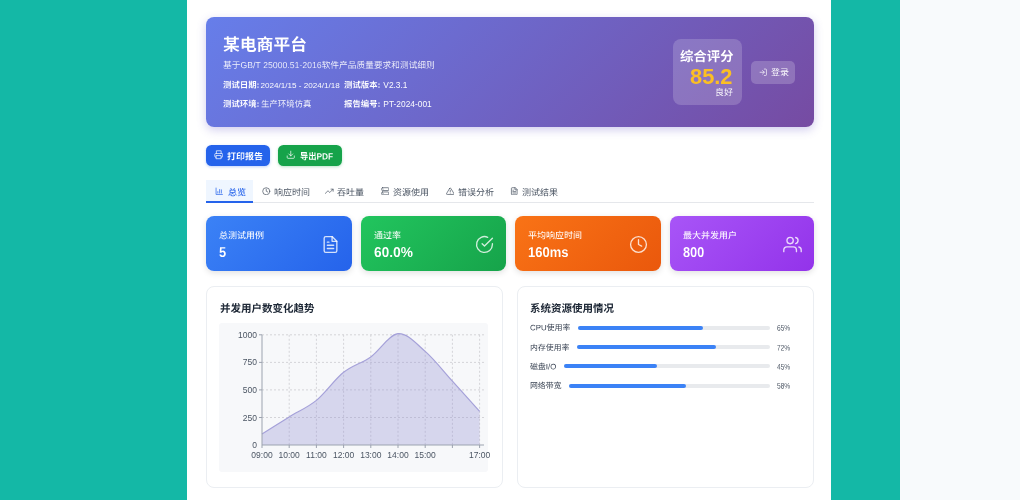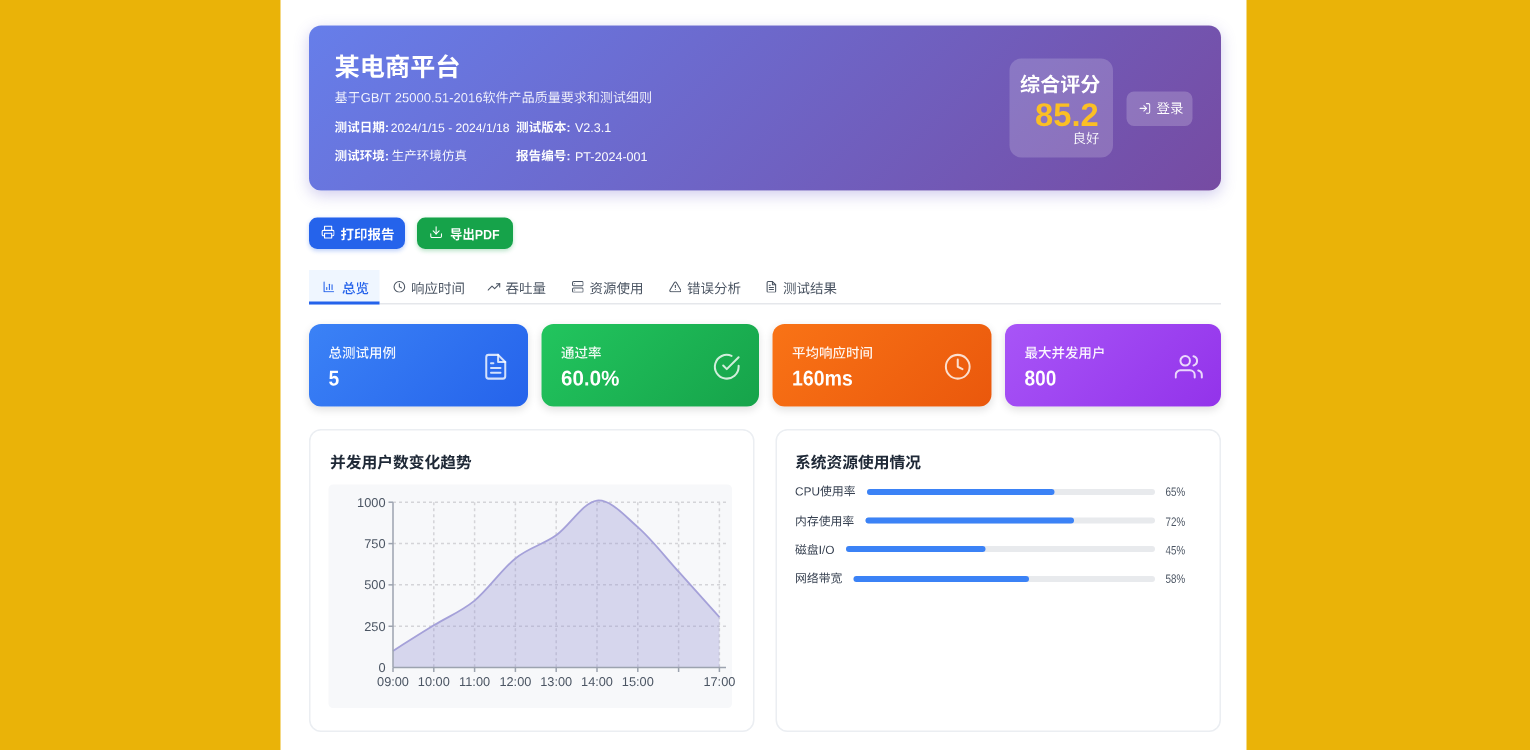--- a/index.html
+++ b/index.html
@@ -1,13 +1,13 @@
 <!DOCTYPE html>
 <html><head><meta charset="utf-8"><style>html,body{margin:0;padding:0}*{box-sizing:border-box}body{font-family:"Liberation Sans",sans-serif;background:#f8fafc}</style></head><body>
-<div style="position:relative;width:1020px;height:500px;background:#eab308;overflow:hidden">
+<div style="position:relative;width:900px;height:500px;background:#14b8a6;overflow:hidden">
 <div style="position:absolute;left:187px;top:0px;width:644px;height:500px;background:#fff;"></div>
 <div style="position:absolute;left:206px;top:17px;width:608px;height:110px;background:linear-gradient(135deg,#667eea 0%,#764ba2 100%);border-radius:8px;box-shadow:0 3px 10px rgba(102,90,200,.3);"></div>
 <svg style="position:absolute;left:223px;top:33.4px;overflow:visible" width="86" height="23.5" viewBox="0 -17.6 86 23.5">
       <path d="M3.8 -14.3V-12.8H1V-11.1H3.8V-6H7.4V-4.9H0.9V-3.2H5.8C4.5 -2 2.4 -1 0.5 -0.4C0.9 -0 1.5 0.7 1.8 1.2C3.8 0.5 5.8 -0.8 7.4 -2.3V1.5H9.4V-2.3C11 -0.8 13 0.5 15.1 1.2C15.4 0.7 16 -0.1 16.4 -0.5C14.4 -1 12.4 -2 11 -3.2H15.9V-4.9H9.4V-6H12.9V-11.1H15.9V-12.8H12.9V-14.3H10.9V-12.8H5.7V-14.3ZM10.9 -11.1V-10.2H5.7V-11.1ZM10.9 -8.6V-7.6H5.7V-8.6Z M24 -6.4V-4.8H20.7V-6.4ZM26.2 -6.4H29.5V-4.8H26.2ZM24 -8.2H20.7V-9.9H24ZM26.2 -8.2V-9.9H29.5V-8.2ZM18.7 -11.8V-1.9H20.7V-2.9H24V-2C24 0.6 24.7 1.3 27 1.3C27.5 1.3 29.7 1.3 30.2 1.3C32.3 1.3 32.9 0.3 33.2 -2.3C32.7 -2.4 32 -2.7 31.5 -3V-11.8H26.2V-14.2H24V-11.8ZM31.1 -2.9C31 -1.2 30.8 -0.7 30 -0.7C29.6 -0.7 27.7 -0.7 27.2 -0.7C26.3 -0.7 26.2 -0.9 26.2 -1.9V-2.9Z M46.9 -7.3V-5.3C46.2 -5.9 45.1 -6.7 44.2 -7.3ZM40.7 -13.9 41.2 -12.7H34.5V-11H39.1L38 -10.6C38.3 -10.1 38.6 -9.4 38.8 -8.9H35.3V1.5H37.2V-7.3H40.2C39.5 -6.6 38.3 -5.9 37.3 -5.4C37.5 -5 37.9 -4.1 38 -3.7L38.7 -4.2V0.1H40.4V-0.6H45.2V-4.4C45.5 -4.2 45.7 -4 45.9 -3.8L46.9 -4.9V-0.4C46.9 -0.1 46.8 -0.1 46.5 -0.1C46.3 -0 45.3 -0 44.5 -0.1C44.7 0.3 45 1 45 1.4C46.4 1.4 47.3 1.4 47.9 1.2C48.5 0.9 48.8 0.5 48.8 -0.4V-8.9H45.3C45.6 -9.4 46 -10 46.3 -10.6L44.6 -11H49.5V-12.7H43.5C43.3 -13.2 43 -13.9 42.8 -14.4ZM39.6 -8.9 40.8 -9.4C40.6 -9.8 40.3 -10.4 40 -11H44.1C43.9 -10.3 43.6 -9.6 43.2 -8.9ZM42.7 -6.4C43.4 -5.9 44.2 -5.3 44.9 -4.7H39.4C40.2 -5.3 41 -6 41.6 -6.6L40.3 -7.3H43.6ZM40.4 -3.3H43.6V-1.9H40.4Z M53.1 -10.1C53.6 -9 54.1 -7.5 54.3 -6.6L56.3 -7.3C56.1 -8.2 55.5 -9.6 54.9 -10.7ZM62.6 -10.8C62.3 -9.6 61.7 -8.2 61.2 -7.2L62.9 -6.7C63.5 -7.5 64.2 -8.9 64.8 -10.2ZM51.2 -6.1V-4.1H57.7V1.5H59.8V-4.1H66.5V-6.1H59.8V-11.2H65.5V-13.2H52.1V-11.2H57.7V-6.1Z M69.9 -5.9V1.5H72V0.6H79.1V1.5H81.3V-5.9ZM72 -1.3V-4H79.1V-1.3ZM69.4 -7.1C70.2 -7.3 71.5 -7.4 80.4 -7.8C80.8 -7.4 81.1 -6.9 81.3 -6.5L83 -7.8C82.1 -9.2 80.1 -11.3 78.6 -12.7L77 -11.7C77.6 -11.1 78.3 -10.3 78.9 -9.6L72 -9.4C73.3 -10.6 74.6 -12.1 75.7 -13.7L73.7 -14.5C72.5 -12.5 70.7 -10.5 70.1 -9.9C69.6 -9.4 69.1 -9.1 68.7 -9C68.9 -8.5 69.3 -7.4 69.4 -7.1Z" fill="#ffffff"></path>
     </svg>
 <svg style="position:absolute;left:223px;top:58.8px;overflow:visible" width="213" height="12.1" viewBox="0 -9.1 213 12.1">
       <path d="M6 -7.3V-6.5H2.8V-7.3H2.1V-6.5H0.8V-5.9H2.1V-3.1H0.4V-2.6H2.3C1.8 -1.9 1 -1.4 0.3 -1.1C0.5 -1 0.6 -0.8 0.7 -0.6C1.6 -1 2.5 -1.7 3 -2.6H5.8C6.3 -1.8 7.1 -1.1 8 -0.7C8.1 -0.9 8.3 -1.1 8.4 -1.2C7.7 -1.5 6.9 -2 6.4 -2.6H8.3V-3.1H6.6V-5.9H7.9V-6.5H6.6V-7.3ZM2.8 -5.9H6V-5.3H2.8ZM4 -2.3V-1.6H2.2V-1H4V-0.1H1.1V0.5H7.7V-0.1H4.7V-1H6.5V-1.6H4.7V-2.3ZM2.8 -4.8H6V-4.2H2.8ZM2.8 -3.7H6V-3.1H2.8Z M9.8 -6.7V-6H12.8V-3.8H9.2V-3.2H12.8V-0.3C12.8 -0.1 12.7 -0 12.5 -0C12.3 -0 11.7 -0 11 -0C11.1 0.2 11.2 0.5 11.2 0.7C12.1 0.7 12.7 0.6 13 0.5C13.3 0.4 13.5 0.2 13.5 -0.3V-3.2H16.9V-3.8H13.5V-6H16.3V-6.7Z M17.8 -3Q17.8 -4.5 18.6 -5.3Q19.4 -6.1 20.8 -6.1Q21.8 -6.1 22.4 -5.7Q23 -5.4 23.4 -4.7L22.6 -4.4Q22.4 -4.9 21.9 -5.2Q21.5 -5.4 20.8 -5.4Q19.8 -5.4 19.2 -4.8Q18.7 -4.2 18.7 -3Q18.7 -1.9 19.2 -1.2Q19.8 -0.6 20.9 -0.6Q21.4 -0.6 21.9 -0.8Q22.5 -0.9 22.8 -1.2V-2.3H21V-3H23.5V-0.9Q23 -0.4 22.4 -0.2Q21.7 0.1 20.9 0.1Q19.9 0.1 19.2 -0.3Q18.6 -0.7 18.2 -1.4Q17.8 -2.1 17.8 -3Z M29.5 -1.7Q29.5 -0.9 28.9 -0.4Q28.3 0 27.3 0H24.9V-6H27.1Q29.2 -6 29.2 -4.5Q29.2 -4 28.9 -3.6Q28.6 -3.3 28 -3.2Q28.7 -3.1 29.1 -2.7Q29.5 -2.3 29.5 -1.7ZM28.3 -4.4Q28.3 -4.9 28 -5.1Q27.7 -5.3 27.1 -5.3H25.7V-3.4H27.1Q27.7 -3.4 28 -3.7Q28.3 -3.9 28.3 -4.4ZM28.7 -1.8Q28.7 -2.8 27.2 -2.8H25.7V-0.6H27.3Q28 -0.6 28.4 -0.9Q28.7 -1.2 28.7 -1.8Z M30 0.1 31.7 -6.3H32.4L30.7 0.1Z M35.4 -5.3V0H34.6V-5.3H32.6V-6H37.5V-5.3Z M40.6 0V-0.5Q40.8 -1 41.1 -1.4Q41.4 -1.8 41.7 -2.1Q42.1 -2.4 42.4 -2.7Q42.8 -2.9 43 -3.2Q43.3 -3.5 43.5 -3.8Q43.6 -4 43.6 -4.4Q43.6 -4.9 43.4 -5.2Q43.1 -5.4 42.5 -5.4Q42.1 -5.4 41.7 -5.2Q41.4 -4.9 41.4 -4.4L40.6 -4.5Q40.7 -5.2 41.2 -5.6Q41.7 -6.1 42.5 -6.1Q43.5 -6.1 43.9 -5.6Q44.4 -5.2 44.4 -4.4Q44.4 -4.1 44.3 -3.7Q44.1 -3.4 43.8 -3.1Q43.5 -2.7 42.6 -2Q42.1 -1.6 41.8 -1.3Q41.5 -0.9 41.4 -0.6H44.5V0Z M49.4 -1.9Q49.4 -1 48.9 -0.5Q48.3 0.1 47.3 0.1Q46.5 0.1 46 -0.3Q45.4 -0.6 45.3 -1.3L46.1 -1.4Q46.3 -0.5 47.3 -0.5Q47.9 -0.5 48.3 -0.9Q48.6 -1.3 48.6 -1.9Q48.6 -2.5 48.3 -2.8Q47.9 -3.2 47.3 -3.2Q47 -3.2 46.8 -3.1Q46.5 -3 46.2 -2.8H45.5L45.7 -6H49.1V-5.3H46.4L46.3 -3.4Q46.8 -3.8 47.5 -3.8Q48.4 -3.8 48.9 -3.3Q49.4 -2.8 49.4 -1.9Z M54.3 -3Q54.3 -1.5 53.8 -0.7Q53.2 0.1 52.2 0.1Q51.2 0.1 50.7 -0.7Q50.1 -1.5 50.1 -3Q50.1 -4.5 50.6 -5.3Q51.1 -6.1 52.2 -6.1Q53.3 -6.1 53.8 -5.3Q54.3 -4.5 54.3 -3ZM53.5 -3Q53.5 -4.3 53.2 -4.9Q52.9 -5.5 52.2 -5.5Q51.5 -5.5 51.2 -4.9Q50.9 -4.3 50.9 -3Q50.9 -1.7 51.2 -1.1Q51.5 -0.5 52.2 -0.5Q52.9 -0.5 53.2 -1.1Q53.5 -1.7 53.5 -3Z M59.1 -3Q59.1 -1.5 58.6 -0.7Q58.1 0.1 57 0.1Q56 0.1 55.5 -0.7Q55 -1.5 55 -3Q55 -4.5 55.5 -5.3Q56 -6.1 57.1 -6.1Q58.1 -6.1 58.6 -5.3Q59.1 -4.5 59.1 -3ZM58.4 -3Q58.4 -4.3 58.1 -4.9Q57.8 -5.5 57.1 -5.5Q56.4 -5.5 56.1 -4.9Q55.7 -4.3 55.7 -3Q55.7 -1.7 56.1 -1.1Q56.4 -0.5 57.1 -0.5Q57.7 -0.5 58 -1.1Q58.4 -1.7 58.4 -3Z M64 -3Q64 -1.5 63.4 -0.7Q62.9 0.1 61.9 0.1Q60.8 0.1 60.3 -0.7Q59.8 -1.5 59.8 -3Q59.8 -4.5 60.3 -5.3Q60.8 -6.1 61.9 -6.1Q63 -6.1 63.5 -5.3Q64 -4.5 64 -3ZM63.2 -3Q63.2 -4.3 62.9 -4.9Q62.6 -5.5 61.9 -5.5Q61.2 -5.5 60.9 -4.9Q60.6 -4.3 60.6 -3Q60.6 -1.7 60.9 -1.1Q61.2 -0.5 61.9 -0.5Q62.6 -0.5 62.9 -1.1Q63.2 -1.7 63.2 -3Z M65.1 0V-0.9H65.9V0Z M71.2 -1.9Q71.2 -1 70.6 -0.5Q70.1 0.1 69.1 0.1Q68.2 0.1 67.7 -0.3Q67.2 -0.6 67.1 -1.3L67.8 -1.4Q68.1 -0.5 69.1 -0.5Q69.7 -0.5 70.1 -0.9Q70.4 -1.3 70.4 -1.9Q70.4 -2.5 70.1 -2.8Q69.7 -3.2 69.1 -3.2Q68.8 -3.2 68.5 -3.1Q68.3 -3 68 -2.8H67.3L67.5 -6H70.9V-5.3H68.1L68 -3.4Q68.5 -3.8 69.3 -3.8Q70.2 -3.8 70.7 -3.3Q71.2 -2.8 71.2 -1.9Z M72.2 0V-0.6H73.8V-5.3L72.4 -4.3V-5L73.8 -6H74.5V-0.6H76V0Z M76.8 -2V-2.7H78.9V-2Z M79.7 0V-0.5Q80 -1 80.3 -1.4Q80.6 -1.8 80.9 -2.1Q81.3 -2.4 81.6 -2.7Q81.9 -2.9 82.2 -3.2Q82.5 -3.5 82.7 -3.8Q82.8 -4 82.8 -4.4Q82.8 -4.9 82.5 -5.2Q82.2 -5.4 81.7 -5.4Q81.2 -5.4 80.9 -5.2Q80.6 -4.9 80.6 -4.4L79.8 -4.5Q79.9 -5.2 80.4 -5.6Q80.9 -6.1 81.7 -6.1Q82.6 -6.1 83.1 -5.6Q83.6 -5.2 83.6 -4.4Q83.6 -4.1 83.5 -3.7Q83.3 -3.4 83 -3.1Q82.7 -2.7 81.8 -2Q81.3 -1.6 81 -1.3Q80.7 -0.9 80.6 -0.6H83.7V0Z M88.6 -3Q88.6 -1.5 88.1 -0.7Q87.6 0.1 86.5 0.1Q85.5 0.1 85 -0.7Q84.5 -1.5 84.5 -3Q84.5 -4.5 85 -5.3Q85.5 -6.1 86.6 -6.1Q87.6 -6.1 88.1 -5.3Q88.6 -4.5 88.6 -3ZM87.9 -3Q87.9 -4.3 87.6 -4.9Q87.3 -5.5 86.6 -5.5Q85.9 -5.5 85.6 -4.9Q85.3 -4.3 85.3 -3Q85.3 -1.7 85.6 -1.1Q85.9 -0.5 86.6 -0.5Q87.2 -0.5 87.5 -1.1Q87.9 -1.7 87.9 -3Z M89.6 0V-0.6H91.2V-5.3L89.8 -4.3V-5L91.2 -6H91.9V-0.6H93.4V0Z M98.3 -2Q98.3 -1 97.8 -0.5Q97.2 0.1 96.3 0.1Q95.3 0.1 94.8 -0.7Q94.3 -1.4 94.3 -2.9Q94.3 -4.4 94.8 -5.2Q95.4 -6.1 96.4 -6.1Q97.8 -6.1 98.1 -4.9L97.4 -4.7Q97.2 -5.5 96.4 -5.5Q95.7 -5.5 95.4 -4.8Q95 -4.2 95 -3.1Q95.2 -3.5 95.6 -3.7Q96 -3.9 96.5 -3.9Q97.3 -3.9 97.8 -3.4Q98.3 -2.8 98.3 -2ZM97.5 -1.9Q97.5 -2.6 97.2 -2.9Q96.9 -3.3 96.3 -3.3Q95.8 -3.3 95.4 -3Q95.1 -2.7 95.1 -2.1Q95.1 -1.4 95.4 -1Q95.8 -0.5 96.3 -0.5Q96.9 -0.5 97.2 -0.9Q97.5 -1.3 97.5 -1.9Z M103.8 -7.3C103.6 -6 103.3 -4.7 102.7 -3.9C102.8 -3.8 103.1 -3.6 103.2 -3.5C103.6 -4 103.8 -4.6 104 -5.4H106.3C106.2 -4.8 106 -4.1 105.9 -3.7L106.4 -3.5C106.6 -4.1 106.8 -5.1 107 -5.9L106.6 -6L106.5 -6H104.2C104.3 -6.4 104.4 -6.8 104.4 -7.2ZM104.4 -4.6V-4.1C104.4 -2.9 104.3 -1.1 102.4 0.3C102.6 0.4 102.8 0.6 102.9 0.7C104 -0.1 104.5 -1.1 104.8 -2C105.2 -0.8 105.7 0.2 106.6 0.7C106.7 0.5 106.9 0.3 107.1 0.2C106 -0.4 105.3 -1.8 105 -3.3C105.1 -3.6 105.1 -3.9 105.1 -4.1V-4.6ZM99.5 -2.9C99.5 -3 99.8 -3 100.2 -3H101.1V-1.7L99 -1.5L99.1 -0.8L101.1 -1.1V0.7H101.7V-1.2L102.9 -1.4L102.8 -2L101.7 -1.8V-3H102.8V-3.6H101.7V-4.9H101.1V-3.6H100.1C100.4 -4.2 100.7 -4.9 100.9 -5.7H102.8V-6.3H101.2C101.2 -6.6 101.3 -6.9 101.4 -7.2L100.8 -7.3C100.7 -7 100.6 -6.6 100.5 -6.3H99.1V-5.7H100.3C100.1 -5 99.8 -4.4 99.7 -4.2C99.6 -3.8 99.4 -3.5 99.3 -3.5C99.3 -3.3 99.4 -3 99.5 -2.9Z M110.1 -3V-2.3H112.6V0.7H113.3V-2.3H115.6V-3H113.3V-4.9H115.3V-5.5H113.3V-7.2H112.6V-5.5H111.4C111.6 -5.9 111.7 -6.3 111.7 -6.7L111.1 -6.9C110.9 -5.7 110.5 -4.6 110 -3.9C110.2 -3.8 110.5 -3.7 110.6 -3.6C110.8 -3.9 111.1 -4.4 111.2 -4.9H112.6V-3ZM109.7 -7.3C109.2 -6 108.5 -4.7 107.6 -3.8C107.7 -3.7 107.9 -3.3 108 -3.2C108.3 -3.5 108.5 -3.8 108.8 -4.2V0.7H109.4V-5.2C109.8 -5.8 110.1 -6.4 110.3 -7.1Z M118.3 -5.3C118.6 -4.9 119 -4.4 119.1 -4.1L119.7 -4.3C119.5 -4.7 119.2 -5.2 118.9 -5.6ZM122.1 -5.5C121.9 -5.1 121.6 -4.4 121.3 -4H117.1V-2.8C117.1 -1.9 117.1 -0.6 116.4 0.3C116.5 0.4 116.8 0.6 116.9 0.8C117.7 -0.3 117.8 -1.8 117.8 -2.8V-3.4H124.1V-4H122C122.2 -4.4 122.5 -4.9 122.8 -5.3ZM119.8 -7.1C120 -6.9 120.2 -6.5 120.3 -6.3H117V-5.6H123.9V-6.3H121L121.1 -6.3C120.9 -6.6 120.7 -7 120.4 -7.3Z M127.4 -6.3H130.9V-4.7H127.4ZM126.7 -6.9V-4H131.5V-6.9ZM125.5 -3.1V0.7H126.1V0.2H127.9V0.6H128.6V-3.1ZM126.1 -0.4V-2.5H127.9V-0.4ZM129.5 -3.1V0.7H130.2V0.2H132.1V0.6H132.8V-3.1ZM130.2 -0.4V-2.5H132.1V-0.4Z M138.6 -0.6C139.5 -0.3 140.6 0.3 141.2 0.6L141.7 0.2C141.1 -0.1 140 -0.7 139.1 -1ZM138.2 -3V-2.2C138.2 -1.5 138 -0.5 135.3 0.2C135.5 0.3 135.6 0.5 135.7 0.7C138.5 -0.1 138.8 -1.3 138.8 -2.2V-3ZM136 -4V-1H136.6V-3.4H140.4V-1H141.1V-4H138.6L138.7 -4.9H141.7V-5.4H138.7L138.8 -6.4C139.7 -6.5 140.5 -6.6 141.2 -6.7L140.7 -7.3C139.3 -7 136.8 -6.8 134.7 -6.7V-4.2C134.7 -2.9 134.6 -1.1 133.8 0.3C133.9 0.3 134.2 0.5 134.3 0.6C135.2 -0.8 135.3 -2.8 135.3 -4.2V-4.9H138L137.9 -4ZM138.1 -5.4H135.3V-6.1C136.2 -6.2 137.2 -6.2 138.1 -6.3Z M144.3 -5.8H148.7V-5.3H144.3ZM144.3 -6.6H148.7V-6.2H144.3ZM143.7 -7V-4.9H149.3V-7ZM142.6 -4.5V-4H150.4V-4.5ZM144.2 -2.4H146.2V-1.9H144.2ZM146.8 -2.4H148.9V-1.9H146.8ZM144.2 -3.2H146.2V-2.8H144.2ZM146.8 -3.2H148.9V-2.8H146.8ZM142.6 -0V0.5H150.5V-0H146.8V-0.5H149.8V-1H146.8V-1.5H149.6V-3.7H143.5V-1.5H146.2V-1H143.3V-0.5H146.2V-0Z M156.7 -2C156.4 -1.5 156 -1.1 155.5 -0.8C154.8 -1 154.2 -1.1 153.6 -1.2C153.7 -1.5 153.9 -1.7 154.1 -2ZM151.9 -5.6V-3.4H154.2C154.1 -3.1 153.9 -2.9 153.8 -2.6H151.3V-2H153.4C153.1 -1.6 152.8 -1.2 152.5 -0.9C153.2 -0.7 153.9 -0.6 154.6 -0.4C153.8 -0.1 152.7 0 151.4 0.1C151.5 0.3 151.6 0.5 151.6 0.7C153.3 0.5 154.6 0.3 155.6 -0.2C156.7 0.1 157.6 0.4 158.3 0.7L158.9 0.2C158.2 -0.1 157.3 -0.3 156.3 -0.6C156.8 -1 157.2 -1.4 157.4 -2H159.1V-2.6H154.5C154.7 -2.8 154.8 -3 154.9 -3.3L154.5 -3.4H158.6V-5.6H156.5V-6.4H158.9V-6.9H151.5V-6.4H153.8V-5.6ZM154.4 -6.4H155.9V-5.6H154.4ZM152.5 -5.1H153.8V-3.9H152.5ZM154.4 -5.1H155.9V-3.9H154.4ZM156.5 -5.1H157.9V-3.9H156.5Z M160.6 -4.4C161.1 -3.9 161.7 -3.2 162 -2.7L162.5 -3.1C162.3 -3.5 161.6 -4.2 161.1 -4.7ZM159.9 -0.8 160.3 -0.2C161.2 -0.7 162.4 -1.4 163.6 -2.1V-0.2C163.6 -0 163.5 0 163.3 0C163.2 0 162.6 0 162 0C162.1 0.2 162.2 0.5 162.2 0.7C163 0.7 163.5 0.7 163.8 0.6C164.1 0.5 164.2 0.3 164.2 -0.2V-3.7C165 -2 166.1 -0.7 167.5 -0C167.6 -0.2 167.8 -0.5 168 -0.6C167 -1 166.2 -1.7 165.5 -2.6C166.1 -3.1 166.8 -3.8 167.4 -4.4L166.8 -4.8C166.4 -4.3 165.7 -3.6 165.2 -3.1C164.8 -3.7 164.5 -4.4 164.2 -5.1V-5.2H167.7V-5.8H166.7L167 -6.3C166.7 -6.6 166 -7 165.4 -7.3L165 -6.8C165.6 -6.6 166.2 -6.2 166.6 -5.8H164.2V-7.3H163.6V-5.8H160.1V-5.2H163.6V-2.8C162.2 -2 160.8 -1.2 159.9 -0.8Z M172.9 -6.5V0.3H173.5V-0.4H175.5V0.2H176.1V-6.5ZM173.5 -1V-5.9H175.5V-1ZM172.1 -7.2C171.3 -6.9 169.9 -6.7 168.8 -6.5C168.8 -6.4 168.9 -6.1 169 -6C169.4 -6 169.9 -6.1 170.4 -6.2V-4.7H168.7V-4.1H170.2C169.8 -3 169.1 -1.8 168.5 -1.2C168.6 -1 168.8 -0.7 168.8 -0.6C169.4 -1.2 170 -2.2 170.4 -3.2V0.7H171V-3.2C171.4 -2.7 171.9 -2 172.1 -1.7L172.5 -2.2C172.3 -2.5 171.4 -3.6 171 -3.9V-4.1H172.6V-4.7H171V-6.3C171.6 -6.4 172.1 -6.6 172.5 -6.7Z M181.2 -0.8C181.6 -0.4 182.1 0.2 182.4 0.6L182.8 0.3C182.6 -0 182 -0.6 181.6 -1.1ZM179.7 -6.8V-1.3H180.2V-6.3H182.1V-1.4H182.6V-6.8ZM184.5 -7.2V-0.1C184.5 0.1 184.4 0.1 184.3 0.1C184.2 0.1 183.8 0.1 183.3 0.1C183.4 0.3 183.5 0.5 183.5 0.7C184.1 0.7 184.5 0.7 184.7 0.6C185 0.5 185 0.3 185 -0.1V-7.2ZM183.3 -6.5V-1.3H183.8V-6.5ZM180.8 -5.7V-2.6C180.8 -1.5 180.7 -0.5 179.2 0.3C179.3 0.4 179.5 0.6 179.5 0.7C181.1 -0.1 181.3 -1.4 181.3 -2.6V-5.7ZM177.7 -6.8C178.1 -6.5 178.8 -6.1 179.1 -5.8L179.5 -6.3C179.2 -6.6 178.5 -7 178.1 -7.2ZM177.3 -4.4C177.8 -4.1 178.4 -3.7 178.7 -3.5L179.1 -4C178.8 -4.3 178.1 -4.6 177.7 -4.9ZM177.5 0.2 178.1 0.6C178.4 -0.2 178.9 -1.3 179.2 -2.2L178.6 -2.5C178.3 -1.6 177.8 -0.4 177.5 0.2Z M186.7 -6.7C187.1 -6.4 187.7 -5.8 188 -5.4L188.4 -5.9C188.2 -6.2 187.6 -6.8 187.1 -7.1ZM192.4 -6.9C192.8 -6.5 193.2 -6 193.4 -5.7L193.8 -6C193.6 -6.3 193.2 -6.8 192.9 -7.2ZM186.1 -4.6V-3.9H187.3V-0.8C187.3 -0.4 187 -0.2 186.9 -0.1C187 0 187.2 0.3 187.2 0.5C187.3 0.3 187.6 0.2 189.1 -0.8C189 -1 188.9 -1.2 188.9 -1.4L187.9 -0.8V-4.6ZM191.5 -7.3 191.5 -5.5H188.7V-4.9H191.6C191.7 -1.6 192.1 0.6 193.2 0.7C193.5 0.7 193.9 0.3 194.1 -1.2C193.9 -1.2 193.7 -1.4 193.5 -1.5C193.5 -0.7 193.4 -0.2 193.2 -0.2C192.7 -0.2 192.4 -2.2 192.2 -4.9H194V-5.5H192.2C192.2 -6.1 192.2 -6.7 192.2 -7.3ZM188.8 -0.5 189 0.1C189.7 -0.1 190.7 -0.4 191.6 -0.7L191.5 -1.3L190.5 -1V-3H191.3V-3.6H188.9V-3H189.9V-0.8Z M194.7 -0.5 194.8 0.2C195.6 0 196.8 -0.2 197.9 -0.4L197.9 -1C196.7 -0.8 195.5 -0.6 194.7 -0.5ZM194.9 -3.7C195 -3.8 195.2 -3.8 196.5 -3.9C196 -3.4 195.6 -2.9 195.4 -2.8C195.1 -2.5 194.9 -2.3 194.7 -2.2C194.8 -2 194.9 -1.7 194.9 -1.6C195.1 -1.7 195.4 -1.8 197.9 -2.2C197.9 -2.3 197.9 -2.6 197.9 -2.7L195.9 -2.5C196.6 -3.2 197.4 -4.1 198 -5L197.5 -5.4C197.3 -5.1 197.1 -4.8 196.9 -4.5L195.6 -4.4C196.1 -5.2 196.7 -6.1 197.2 -7.1L196.5 -7.3C196.1 -6.3 195.4 -5.2 195.2 -4.9C195 -4.6 194.8 -4.4 194.6 -4.3C194.7 -4.2 194.8 -3.8 194.9 -3.7ZM200 -0.6H198.7V-3.1H200ZM200.6 -0.6V-3.1H201.8V-0.6ZM198.1 -6.9V0.6H198.7V0H201.8V0.5H202.4V-6.9ZM200 -3.7H198.7V-6.2H200ZM200.6 -3.7V-6.2H201.8V-3.7Z M205.9 -1C206.4 -0.5 207.1 0.1 207.4 0.5L207.9 0C207.5 -0.4 206.8 -1 206.3 -1.4ZM204 -6.8V-1.6H204.6V-6.2H207.1V-1.6H207.7V-6.8ZM210.3 -7.2V-0.2C210.3 -0.1 210.2 -0 210.1 -0C209.9 0 209.4 0 208.7 -0C208.9 0.2 209 0.5 209 0.7C209.8 0.7 210.3 0.6 210.6 0.5C210.8 0.4 211 0.2 211 -0.2V-7.2ZM208.7 -6.5V-1.3H209.3V-6.5ZM205.5 -5.7V-3.2C205.5 -2 205.3 -0.7 203.4 0.2C203.6 0.3 203.8 0.6 203.8 0.7C205.8 -0.2 206.1 -1.8 206.1 -3.2V-5.7Z" fill="#ffffff" fill-opacity="0.92"></path>
     </svg>
 <svg style="position:absolute;left:223px;top:79.2px;overflow:visible" width="38" height="11.7" viewBox="0 -8.8 38 11.7">
       <path d="M2.6 -6.7V-1.2H3.3V-6H4.8V-1.2H5.6V-6.7ZM7.1 -7V-0.3C7.1 -0.1 7.1 -0.1 6.9 -0.1C6.8 -0.1 6.4 -0.1 6 -0.1C6.1 0.1 6.2 0.5 6.3 0.7C6.9 0.7 7.3 0.7 7.5 0.6C7.8 0.4 7.9 0.2 7.9 -0.3V-7ZM6 -6.4V-1.2H6.7V-6.4ZM0.6 -6.3C1 -6.1 1.6 -5.7 1.9 -5.4L2.6 -6.2C2.2 -6.5 1.6 -6.8 1.2 -7.1ZM0.2 -4.1C0.7 -3.8 1.3 -3.5 1.6 -3.2L2.2 -4C1.9 -4.3 1.2 -4.6 0.8 -4.8ZM0.4 0.2 1.3 0.7C1.6 -0.2 2 -1.1 2.3 -2L1.5 -2.6C1.1 -1.6 0.7 -0.5 0.4 0.2ZM3.7 -5.5V-2.3C3.7 -1.4 3.5 -0.5 2.2 0.1C2.3 0.3 2.6 0.6 2.6 0.8C3.4 0.4 3.8 -0.1 4.1 -0.6C4.5 -0.2 4.9 0.3 5.1 0.7L5.7 0.3C5.5 -0.1 5 -0.6 4.7 -1L4.1 -0.7C4.3 -1.2 4.4 -1.8 4.4 -2.3V-5.5Z M9.2 -6.4C9.7 -6 10.2 -5.5 10.5 -5.1L11.2 -5.8C10.9 -6.1 10.3 -6.7 9.9 -7ZM11.6 -3.6V-2.7H12.3V-0.9L11.8 -0.7L11.8 -0.7C11.7 -0.9 11.6 -1.3 11.5 -1.6L10.8 -1.1V-4.5H8.8V-3.6H9.8V-1C9.8 -0.7 9.5 -0.4 9.3 -0.3C9.5 -0.1 9.8 0.4 9.8 0.6C10 0.4 10.2 0.3 11.5 -0.6L11.7 0.3C12.4 0.1 13.3 -0.2 14.2 -0.5L14 -1.3L13.2 -1.1V-2.7H13.8V-3.6ZM13.9 -7.1 14 -5.5H11.3V-4.6H14C14.1 -1.3 14.5 0.7 15.6 0.7C15.9 0.7 16.4 0.4 16.6 -1.3C16.5 -1.3 16 -1.6 15.8 -1.8C15.8 -1.1 15.7 -0.7 15.6 -0.7C15.3 -0.7 15.1 -2.3 15 -4.6H16.5V-5.5H15.9L16.5 -5.9C16.4 -6.2 16 -6.7 15.7 -7L15 -6.6C15.3 -6.3 15.6 -5.8 15.8 -5.5H15C15 -6 15 -6.5 15 -7.1Z M19.1 -2.8H22.9V-0.9H19.1ZM19.1 -3.8V-5.6H22.9V-3.8ZM18.1 -6.6V0.7H19.1V0.1H22.9V0.6H24V-6.6Z M26.5 -1.2C26.3 -0.7 25.8 -0.2 25.4 0.2C25.6 0.3 26 0.6 26.2 0.8C26.6 0.4 27.1 -0.3 27.5 -0.9ZM32.1 -5.8V-4.9H30.9V-5.8ZM27.7 -0.8C28.1 -0.4 28.5 0.1 28.7 0.5L29.3 0.1L29.3 0.2C29.5 0.3 29.9 0.6 30.1 0.8C30.5 0 30.7 -1 30.8 -2H32.1V-0.4C32.1 -0.2 32.1 -0.2 31.9 -0.2C31.8 -0.2 31.4 -0.2 31 -0.2C31.2 0 31.3 0.5 31.3 0.7C32 0.7 32.4 0.7 32.7 0.6C33 0.4 33.1 0.1 33.1 -0.4V-6.8H29.9V-3.7C29.9 -2.6 29.9 -1.2 29.4 -0.1C29.2 -0.4 28.8 -0.9 28.5 -1.2ZM32.1 -4V-2.9H30.9L30.9 -3.7V-4ZM28.2 -7V-6.1H27.1V-7H26.2V-6.1H25.6V-5.3H26.2V-2.1H25.5V-1.3H29.6V-2.1H29.1V-5.3H29.7V-6.1H29.1V-7ZM27.1 -5.3H28.2V-4.8H27.1ZM27.1 -4H28.2V-3.5H27.1ZM27.1 -2.7H28.2V-2.1H27.1Z M34.4 -3.1V-4.2H35.6V-3.1ZM34.4 0V-1.2H35.6V0Z" fill="#ffffff"></path>

